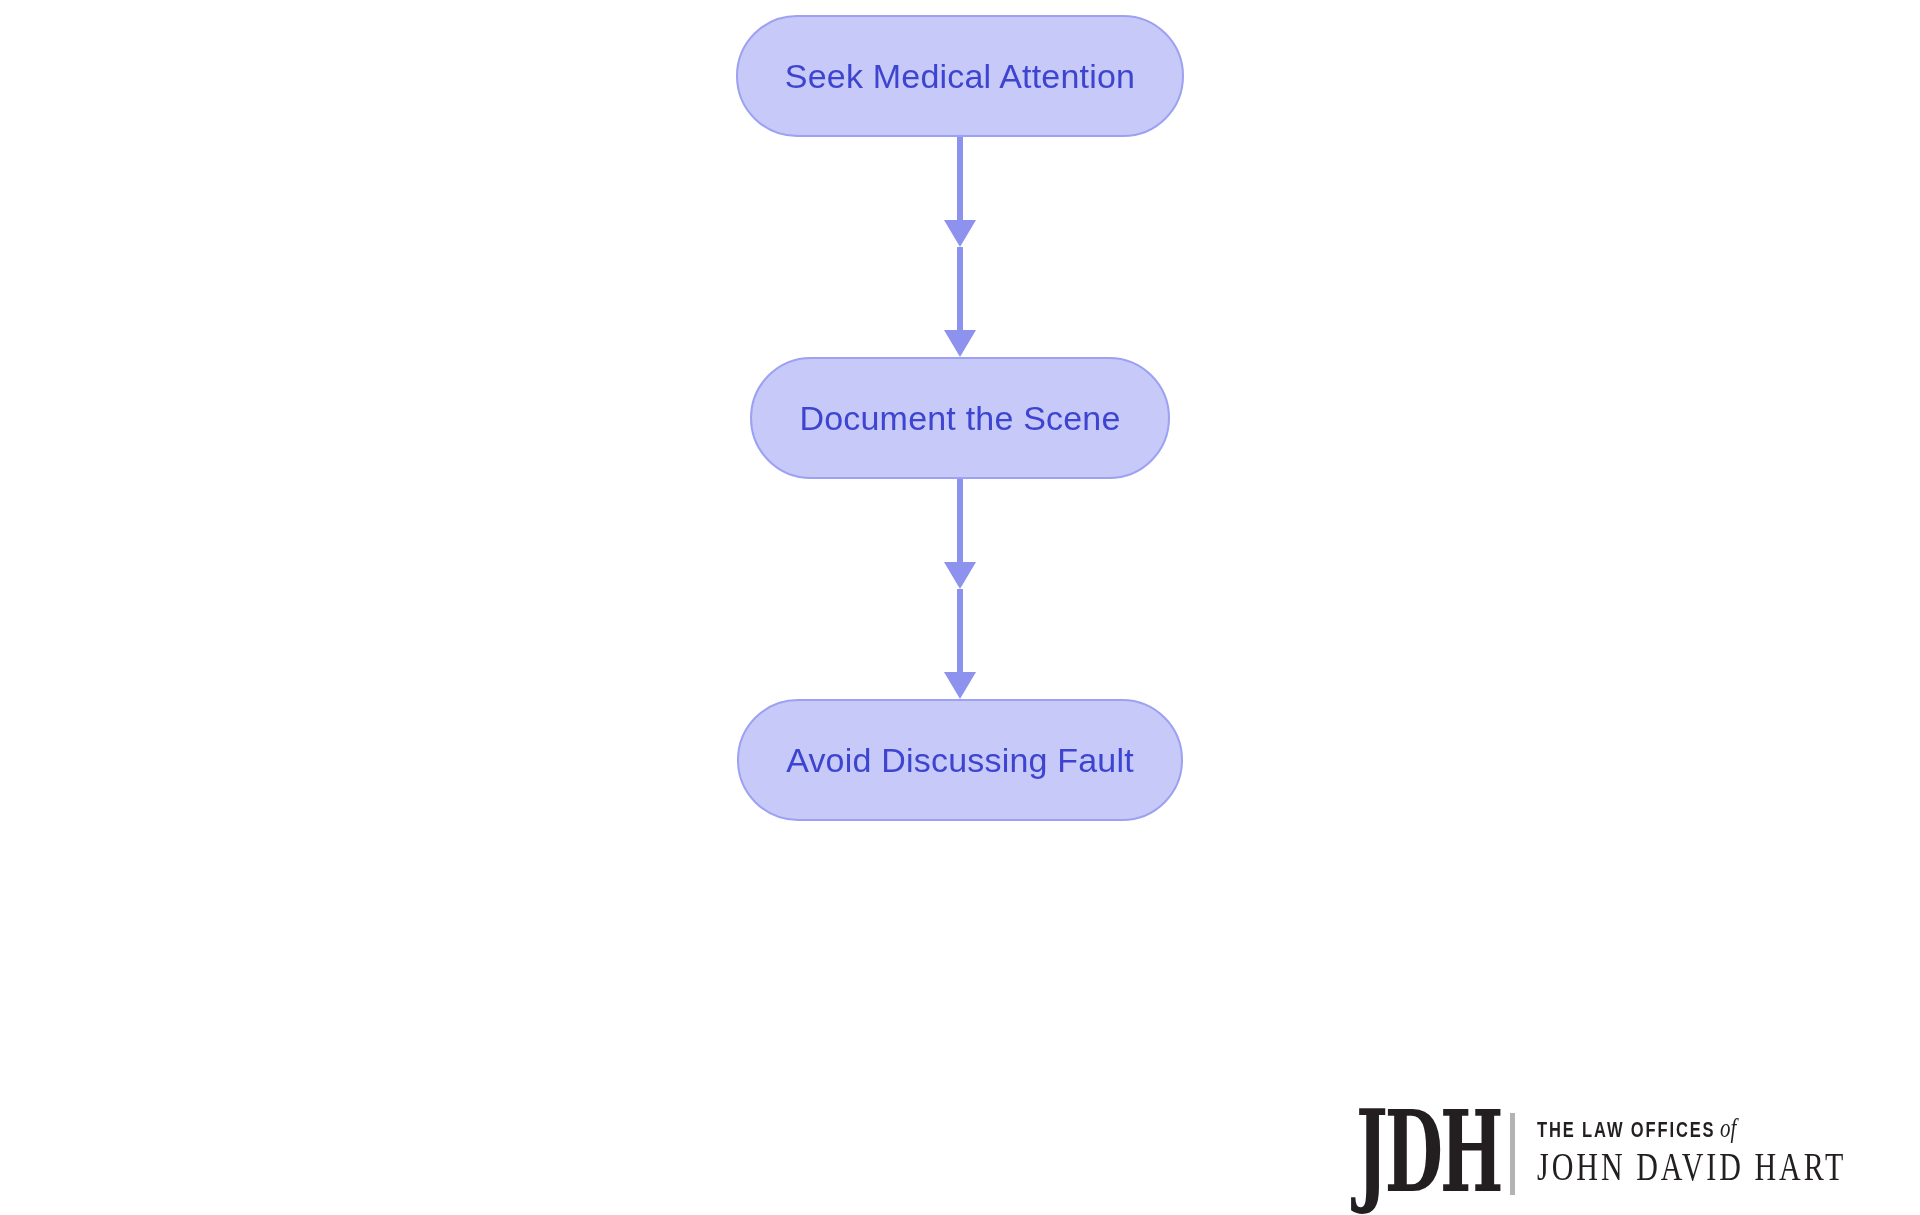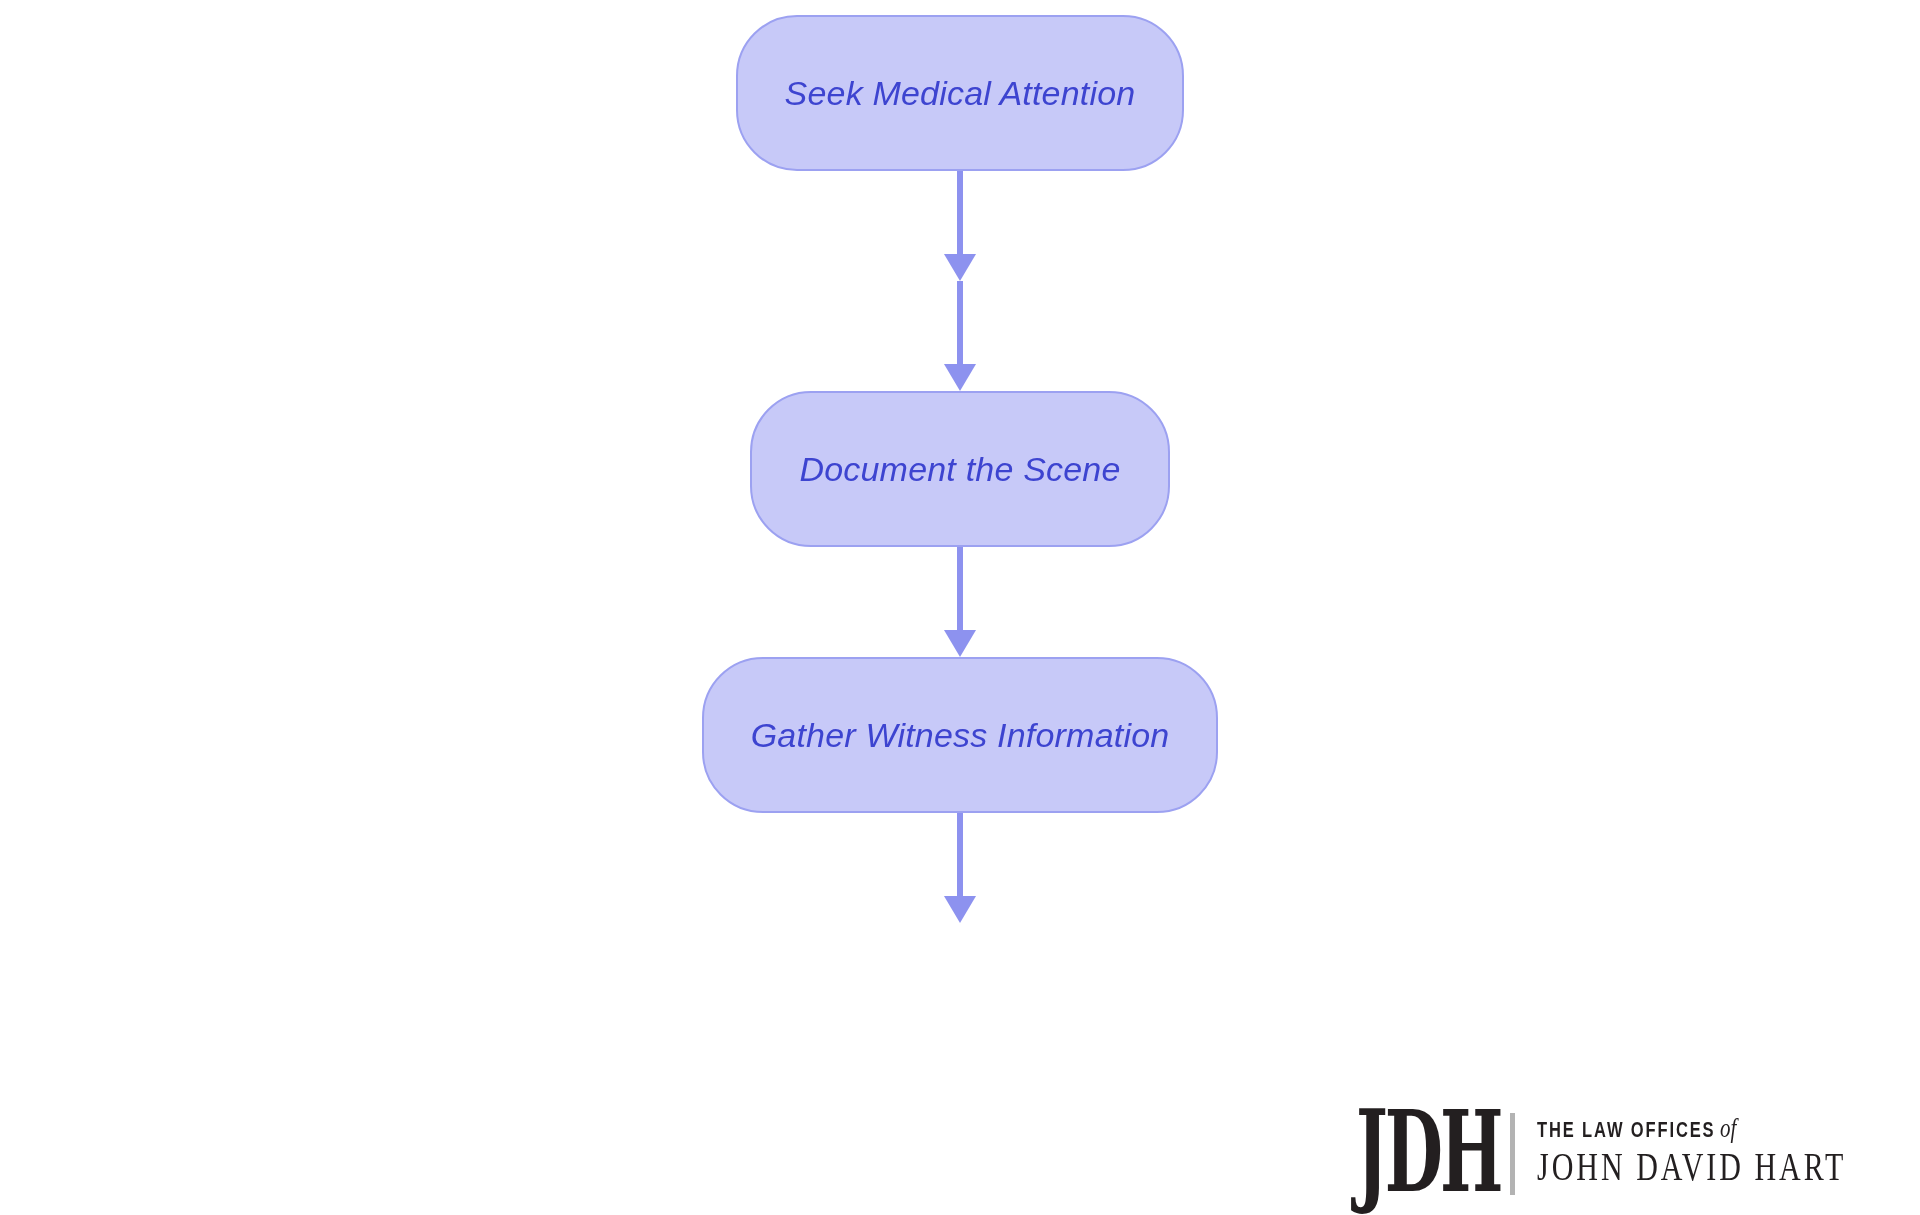--- a/index.html
+++ b/index.html
@@ -18,34 +18,33 @@
     position: absolute;
     top: 15px;
     left: 0;
     width: 100%;
     display: flex;
     flex-direction: column;
     align-items: center;
   }
   .node {
     box-sizing: border-box;
-    height: 156px;
+    height: 122px;
     min-width: 355px;
     padding: 0 47px;
     border-radius: 61px;
     background: var(--node-fill, #c7c9f8);
     border: 2px solid var(--node-border, #9ca1f1);
     display: flex;
     align-items: center;
     justify-content: center;
     color: var(--node-text, #3d44d0);
     font-size: 34px;
     letter-spacing: 0.2px;
     white-space: nowrap;
-    font-style: italic;
   }
   .arrow {
     height: 110px;
     display: flex;
     flex-direction: column;
     align-items: center;
   }
   .arrow-line {
     width: 6px;
     flex: 1 1 auto;
@@ -136,29 +135,29 @@
 
   <div class="node">
     <span class="node-label">Document the Scene</span>
   </div>
 
   <div class="arrow">
     <div class="arrow-line"></div>
     <div class="arrow-head"></div>
   </div>
 
-  <div class="node">
-    <span class="node-label">Gather Witness Information</span>
-  </div>
 
   <div class="arrow">
     <div class="arrow-line"></div>
     <div class="arrow-head"></div>
   </div>
 
+  <div class="node">
+    <span class="node-label">Avoid Discussing Fault</span>
+  </div>
 </div>
 
 <div class="logo">
   <div class="logo-monogram">JDH</div>
   <div class="logo-sep"></div>
   <div class="logo-text">
     <div class="logo-line1">
       <span>THE LAW OFFICES</span><span class="logo-of">of</span>
     </div>
     <div class="logo-line2">JOHN DAVID HART</div>

